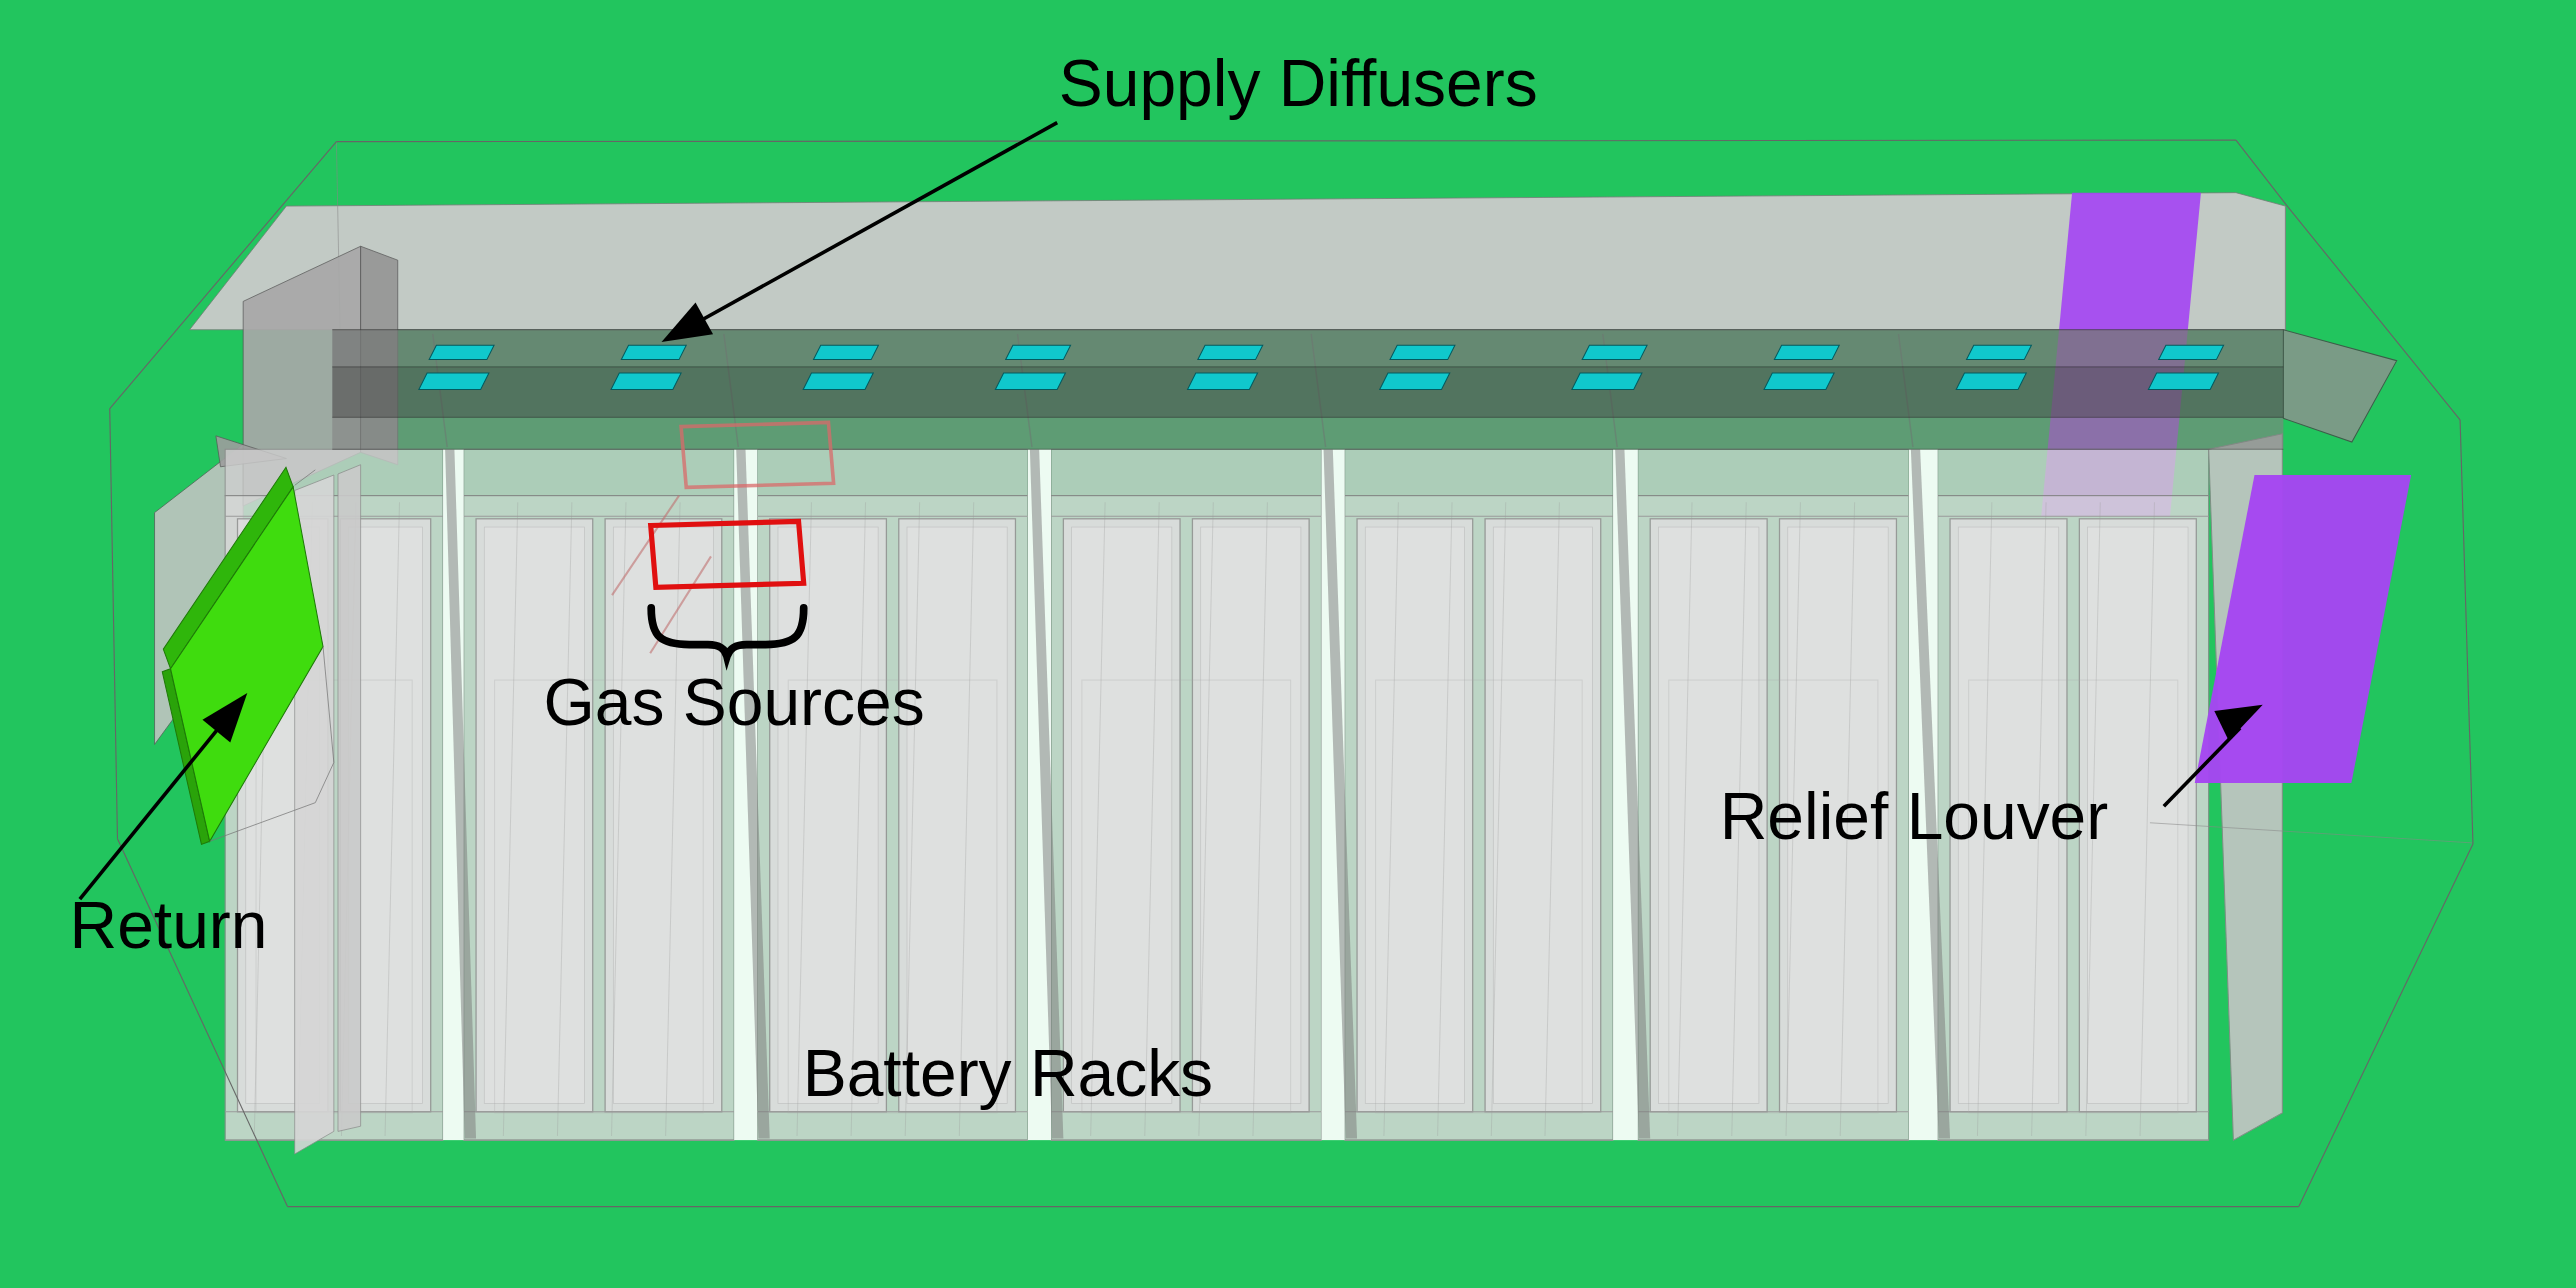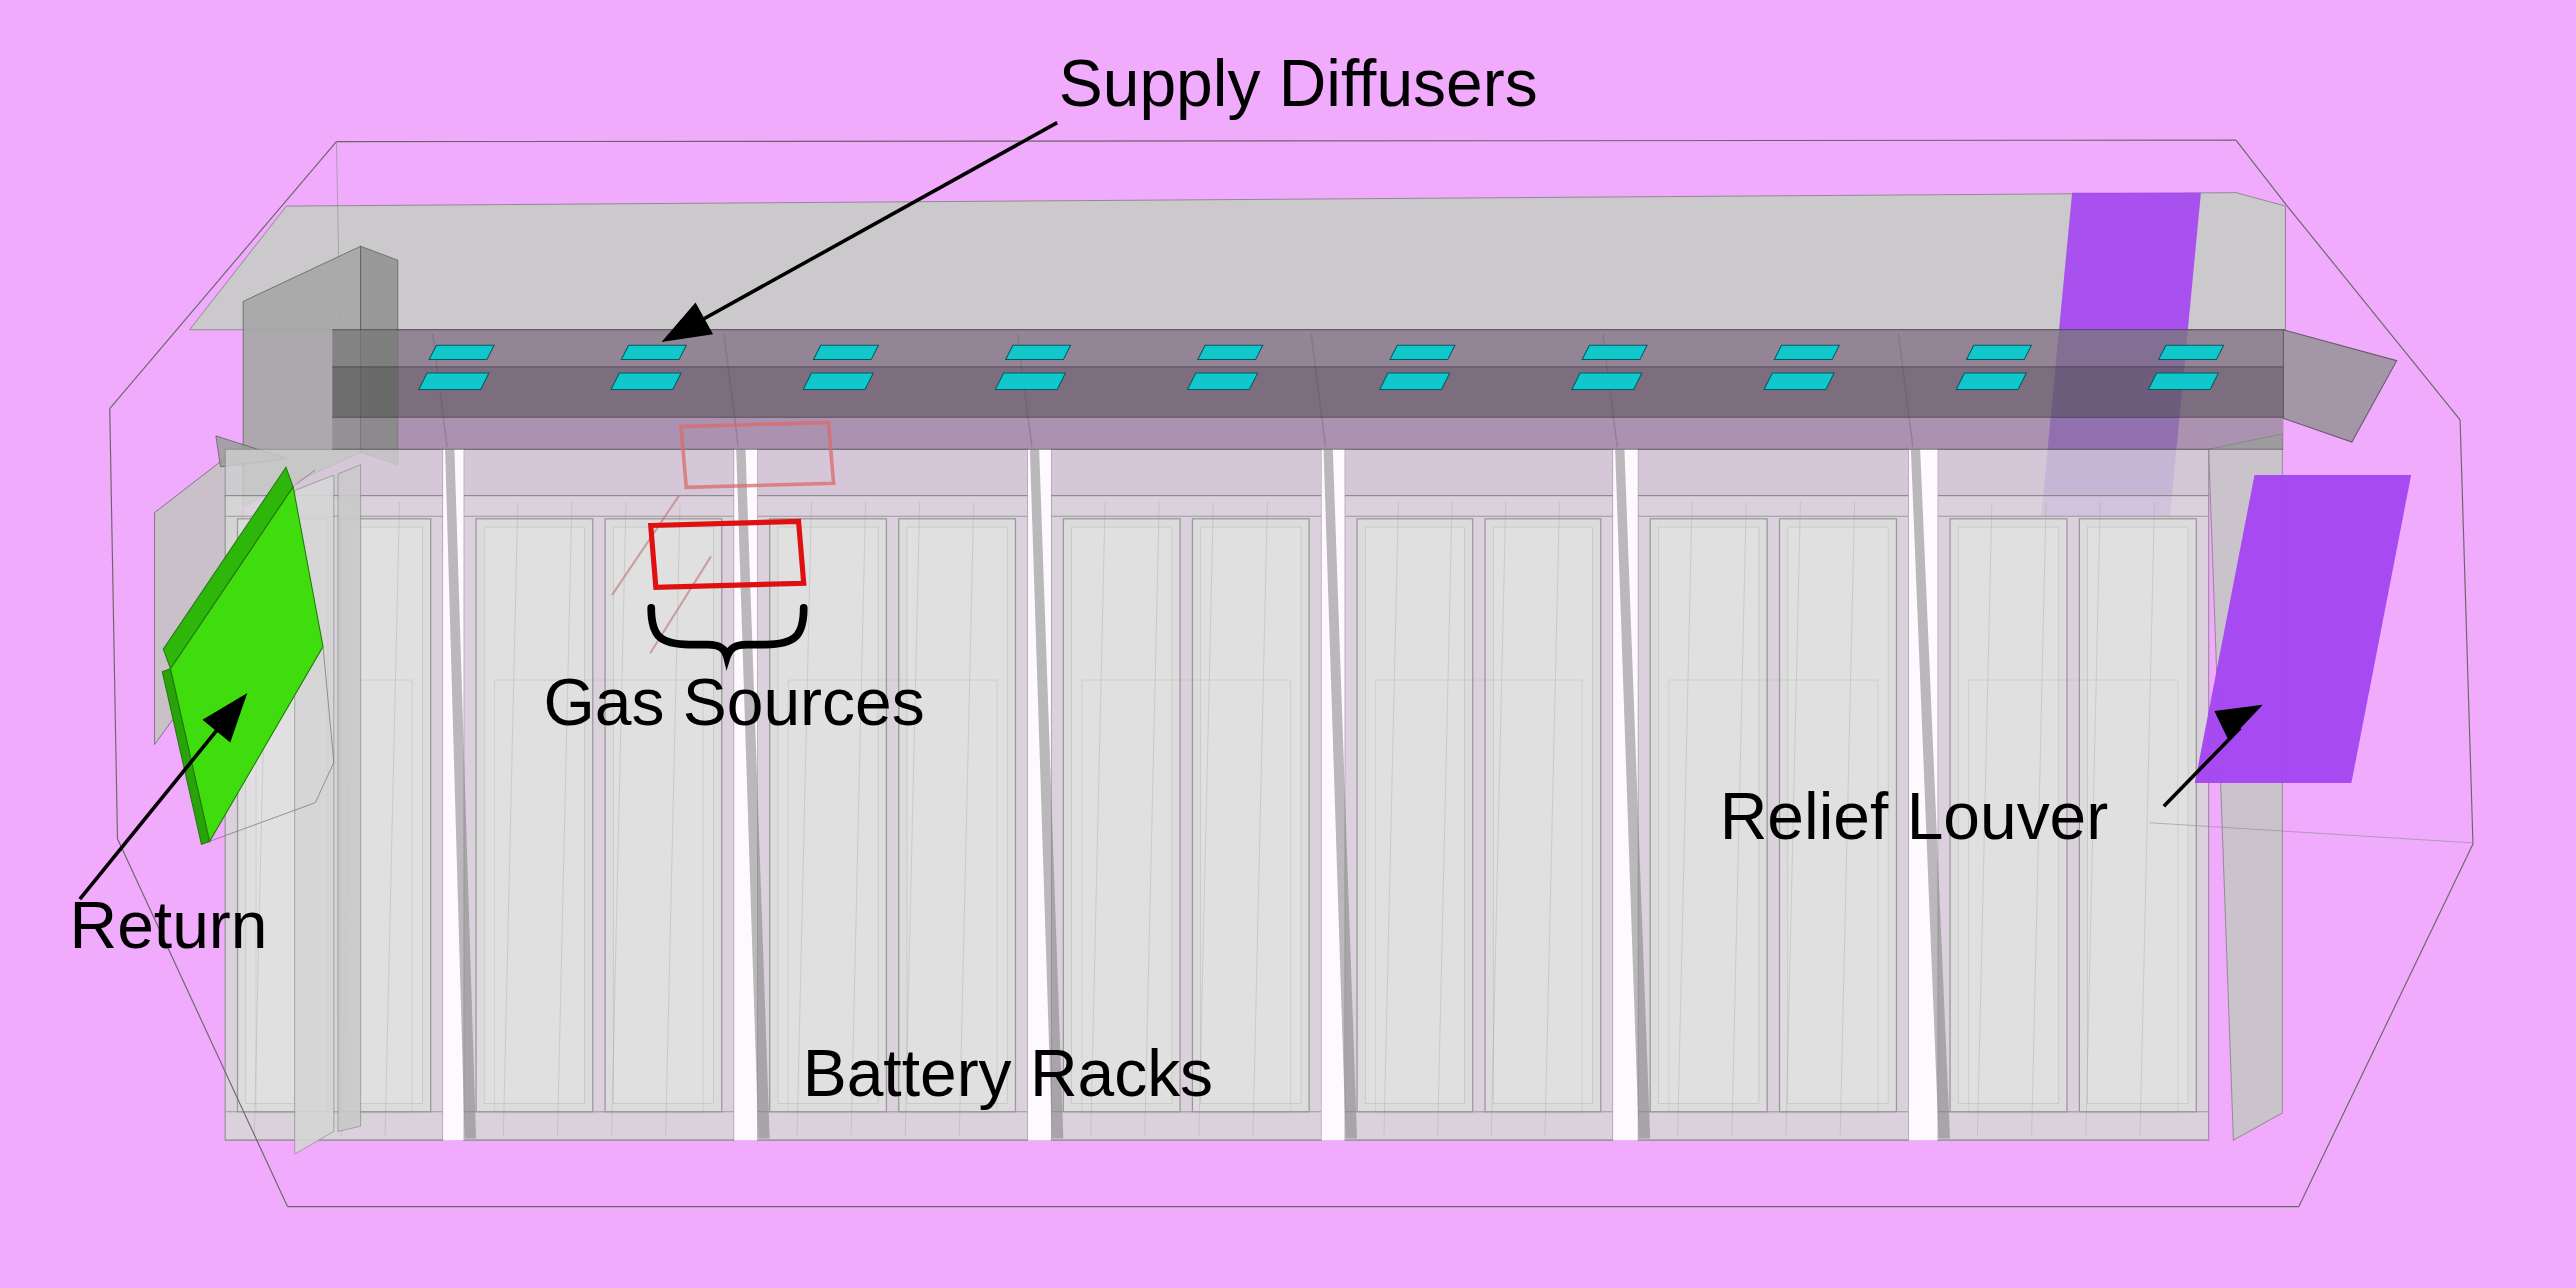--- a/index.html
+++ b/index.html
@@ -1,16 +1,16 @@
 <!DOCTYPE html>
 <html style="font-size:8.2px"><head>
 <meta charset="utf-8">
 <style>
   html,body{margin:0;padding:0;background:#ffffff;}
-  .stage{position:relative;width:2576px;height:1288px;background:#f0abfc;overflow:hidden;}
+  .stage{position:relative;width:2576px;height:1288px;background:#22c55e;overflow:hidden;}
   svg{display:block;width:2576px;height:1288px;}
   .label{font-family:"Liberation Sans", sans-serif;font-size:128px;fill:#000;}
   .wire{stroke:#666;stroke-width:2.2;fill:none;}
   .wire-faint{stroke:#888;stroke-width:1.8;fill:none;opacity:.6;}
   .edge{stroke:#3a3a3a;stroke-width:2.4;opacity:.55;}
   .ann{stroke:#000;stroke-width:7;fill:none;}
 </style>
 </head>
 <body>
 

